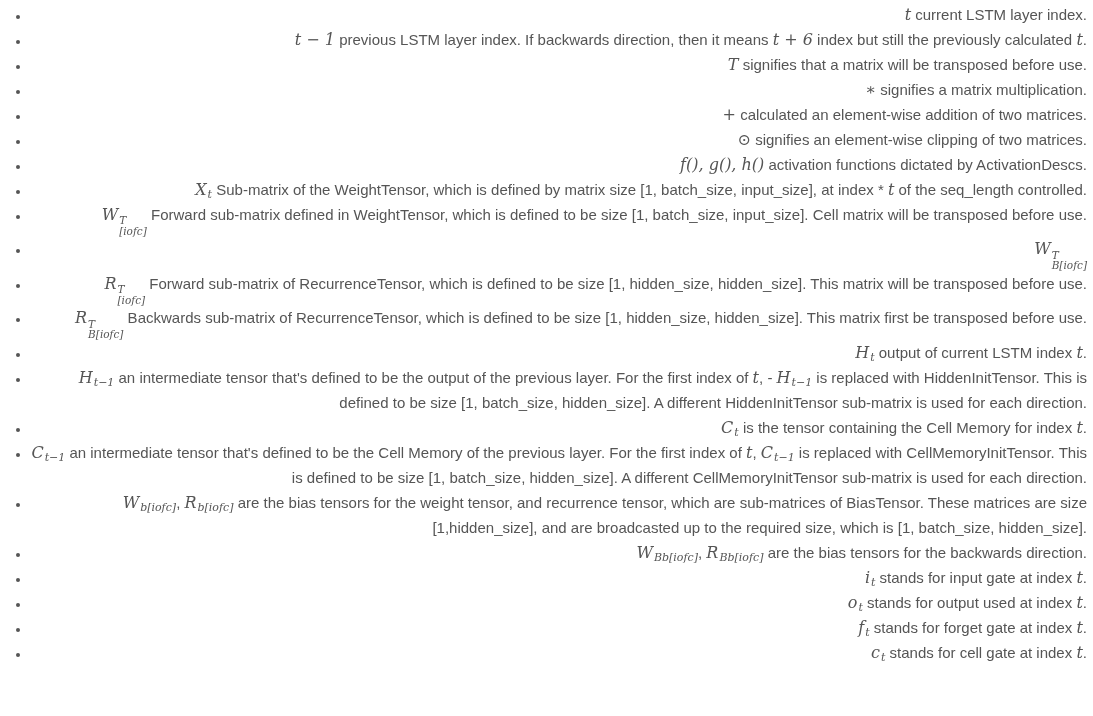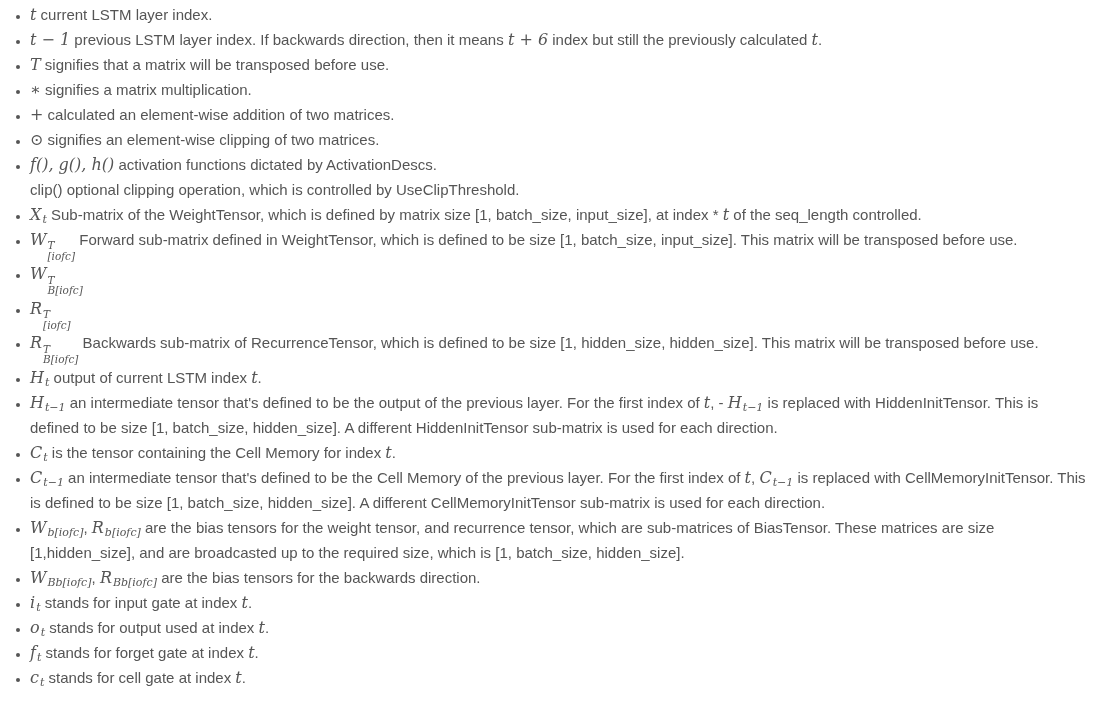--- a/index.html
+++ b/index.html
@@ -10,20 +10,21 @@
   .page {
     width: 1093px;
     min-height: 716px;
     box-sizing: border-box;
     background: #ffffff;
     color: #555555;
     font-family: "Liberation Sans", sans-serif;
     font-size: 15px;
     padding: 2px 4px 0 2px;
     overflow: hidden;
+    text-align: right;
   }
   ul.def-list {
     margin: 0;
     padding: 0 0 0 28px;
     list-style: disc outside;
   }
   ul.def-list li {
     line-height: 25px;
     padding-right: 2px;
   }
@@ -62,38 +63,38 @@
 <body>
 
 <div class="page">
   <ul class="def-list">
       <li><span class="math"><span class="mbase">t</span></span><span class="txt"> current LSTM layer index.</span></li>
       <li><span class="math"><span class="mbase">t − 1</span></span><span class="txt"> previous LSTM layer index. If backwards direction, then it means </span><span class="math"><span class="mbase">t + 6</span></span><span class="txt"> index but still the previously calculated </span><span class="math"><span class="mbase">t</span></span><span class="txt">.</span></li>
       <li><span class="math"><span class="mbase">T</span></span><span class="txt"> signifies that a matrix will be transposed before use.</span></li>
       <li><span class="math"><span class="mbase">∗</span></span><span class="txt"> signifies a matrix multiplication.</span></li>
       <li><span class="math"><span class="mbase">+</span></span><span class="txt"> calculated an element-wise addition of two matrices.</span></li>
       <li><span class="math"><span class="mbase">⊙</span></span><span class="txt"> signifies an element-wise clipping of two matrices.</span></li>
-      <li><span class="math"><span class="mbase">f(), g(), h()</span></span><span class="txt"> activation functions dictated by ActivationDescs.</span><br><span class="txt">clip() optional clipping operation, which is controlled by UseClipThreshold.</span></li>
+      <li><span class="math"><span class="mbase">f(), g(), h()</span></span><span class="txt"> activation functions dictated by ActivationDescs.</span><br></li>
       <li><span class="math"><span class="mbase">X</span><span class="msubonly">t</span></span><span class="txt"> Sub-matrix of the WeightTensor, which is defined by matrix size [1, batch_size, input_size], at index * </span><span class="math"><span class="mbase">t</span></span><span class="txt"> of the seq_length controlled.</span></li>
       <li><span class="math"><span class="mbase">W</span><span class="mscripts">
             <span class="msup">T</span>
             <span class="msub">[iofc]</span>
-          </span></span><span class="txt"> Forward sub-matrix defined in WeightTensor, which is defined to be size [1, batch_size, input_size]. This matrix will be transposed before use.</span></li>
+          </span></span><span class="txt"> Forward sub-matrix defined in WeightTensor, which is defined to be size [1, batch_size, input_size]. Cell matrix will be transposed before use.</span></li>
       <li><span class="math"><span class="mbase">W</span><span class="mscripts">
             <span class="msup">T</span>
             <span class="msub">B[iofc]</span>
           </span></span></li>
       <li><span class="math"><span class="mbase">R</span><span class="mscripts">
             <span class="msup">T</span>
             <span class="msub">[iofc]</span>
-          </span></span></li>
+          </span></span><span class="txt"> Forward sub-matrix of RecurrenceTensor, which is defined to be size [1, hidden_size, hidden_size]. This matrix will be transposed before use.</span></li>
       <li><span class="math"><span class="mbase">R</span><span class="mscripts">
             <span class="msup">T</span>
             <span class="msub">B[iofc]</span>
-          </span></span><span class="txt"> Backwards sub-matrix of RecurrenceTensor, which is defined to be size [1, hidden_size, hidden_size]. This matrix will be transposed before use.</span></li>
+          </span></span><span class="txt"> Backwards sub-matrix of RecurrenceTensor, which is defined to be size [1, hidden_size, hidden_size]. This matrix first be transposed before use.</span></li>
       <li><span class="math"><span class="mbase">H</span><span class="msubonly">t</span></span><span class="txt"> output of current LSTM index </span><span class="math"><span class="mbase">t</span></span><span class="txt">.</span></li>
       <li><span class="math"><span class="mbase">H</span><span class="msubonly">t−1</span></span><span class="txt"> an intermediate tensor that's defined to be the output of the previous layer. For the first index of </span><span class="math"><span class="mbase">t</span></span><span class="txt">, - </span><span class="math"><span class="mbase">H</span><span class="msubonly">t−1</span></span><span class="txt"> is replaced with HiddenInitTensor. This is defined to be size [1, batch_size, hidden_size]. A different HiddenInitTensor sub-matrix is used for each direction.</span></li>
       <li><span class="math"><span class="mbase">C</span><span class="msubonly">t</span></span><span class="txt"> is the tensor containing the Cell Memory for index </span><span class="math"><span class="mbase">t</span></span><span class="txt">.</span></li>
       <li><span class="math"><span class="mbase">C</span><span class="msubonly">t−1</span></span><span class="txt"> an intermediate tensor that's defined to be the Cell Memory of the previous layer. For the first index of </span><span class="math"><span class="mbase">t</span></span><span class="txt">, </span><span class="math"><span class="mbase">C</span><span class="msubonly">t−1</span></span><span class="txt"> is replaced with CellMemoryInitTensor. This is defined to be size [1, batch_size, hidden_size]. A different CellMemoryInitTensor sub-matrix is used for each direction.</span></li>
       <li><span class="math"><span class="mbase">W</span><span class="msubonly">b[iofc]</span></span><span class="txt">, </span><span class="math"><span class="mbase">R</span><span class="msubonly">b[iofc]</span></span><span class="txt"> are the bias tensors for the weight tensor, and recurrence tensor, which are sub-matrices of BiasTensor. These matrices are size [1,hidden_size], and are broadcasted up to the required size, which is [1, batch_size, hidden_size].</span></li>
       <li><span class="math"><span class="mbase">W</span><span class="msubonly">Bb[iofc]</span></span><span class="txt">, </span><span class="math"><span class="mbase">R</span><span class="msubonly">Bb[iofc]</span></span><span class="txt"> are the bias tensors for the backwards direction.</span></li>
       <li><span class="math"><span class="mbase">i</span><span class="msubonly">t</span></span><span class="txt"> stands for input gate at index </span><span class="math"><span class="mbase">t</span></span><span class="txt">.</span></li>
       <li><span class="math"><span class="mbase">o</span><span class="msubonly">t</span></span><span class="txt"> stands for output used at index </span><span class="math"><span class="mbase">t</span></span><span class="txt">.</span></li>
       <li><span class="math"><span class="mbase">f</span><span class="msubonly">t</span></span><span class="txt"> stands for forget gate at index </span><span class="math"><span class="mbase">t</span></span><span class="txt">.</span></li>
       <li><span class="math"><span class="mbase">c</span><span class="msubonly">t</span></span><span class="txt"> stands for cell gate at index </span><span class="math"><span class="mbase">t</span></span><span class="txt">.</span></li>

